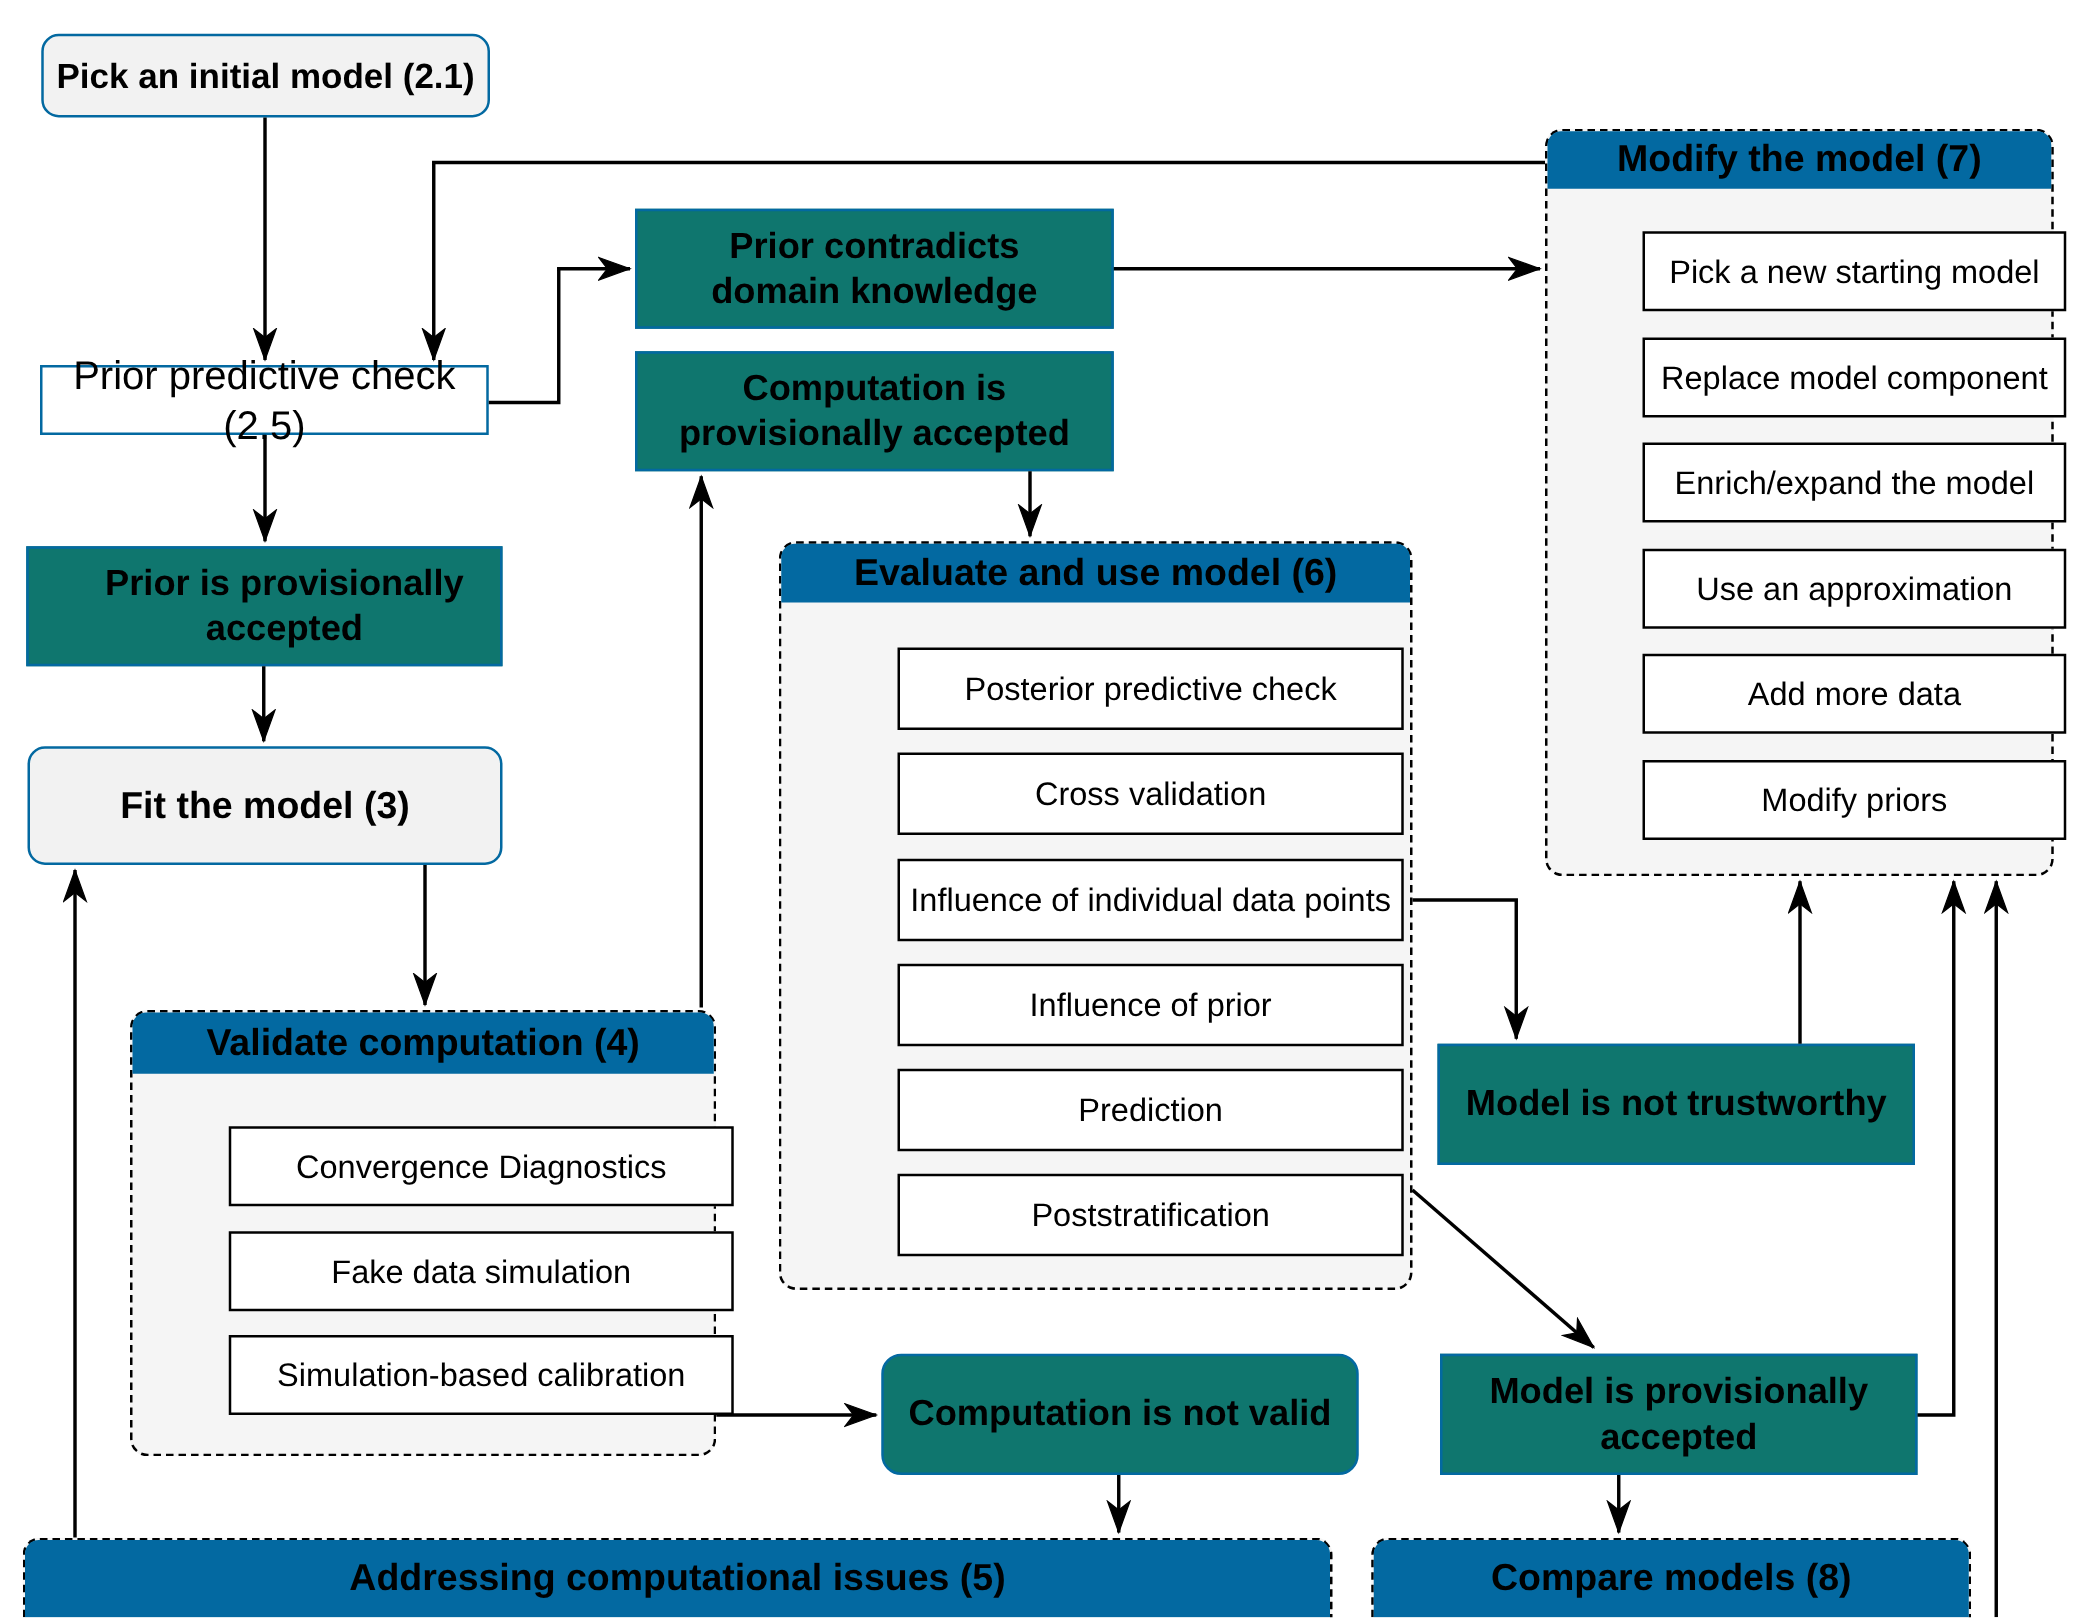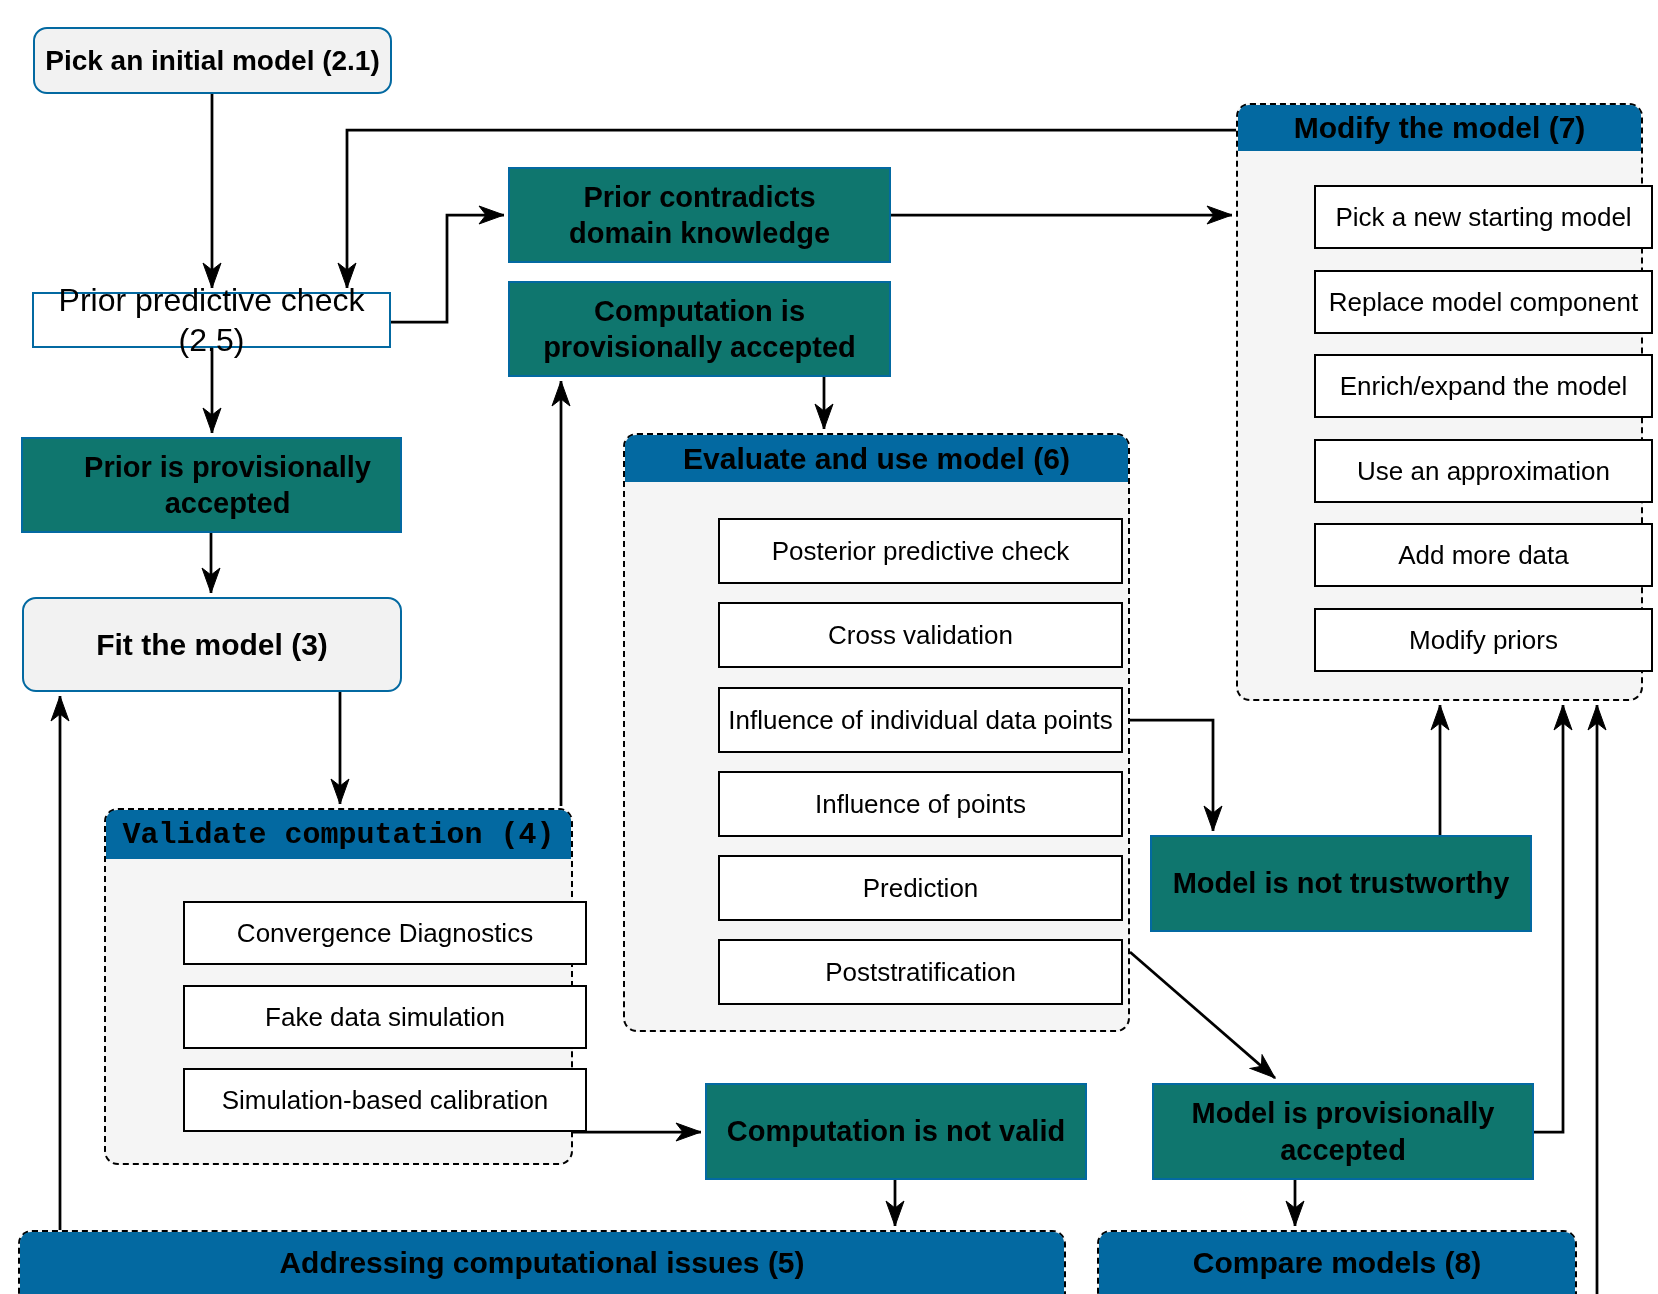--- a/index.html
+++ b/index.html
@@ -30,32 +30,32 @@
     font-size:26px;text-align:center;margin-left:44px;
   }
   #wires{position:absolute;left:0;top:0;pointer-events:none;}
 </style>
 </head>
 <body>
 
 <div id="canvas">
 
   <div class="container" style="left:104px;top:808px;width:469px;height:357px;">
-    <div class="band" style="height:49px;font-family:Liberation Mono, monospace;">Validate computation (4)</div>
+    <div class="band" style="height:49px;">Validate computation (4)</div>
     <div class="item" style="left:33px;top:91px;width:404px;height:64px;">Convergence Diagnostics</div>
     <div class="item" style="left:33px;top:175px;width:404px;height:64px;">Fake data simulation</div>
     <div class="item" style="left:33px;top:258px;width:404px;height:64px;">Simulation-based calibration</div>
   </div>
 
   <div class="container" style="left:623px;top:433px;width:507px;height:599px;">
     <div class="band" style="height:47px;">Evaluate and use model (6)</div>
     <div class="item" style="left:49px;top:83px;width:405px;height:66px;">Posterior predictive check</div>
     <div class="item" style="left:49px;top:167px;width:405px;height:66px;">Cross validation</div>
     <div class="item" style="left:49px;top:252px;width:405px;height:66px;">Influence of individual data points</div>
-    <div class="item" style="left:49px;top:336px;width:405px;height:66px;">Influence of points</div>
+    <div class="item" style="left:49px;top:336px;width:405px;height:66px;">Influence of prior</div>
     <div class="item" style="left:49px;top:420px;width:405px;height:66px;">Prediction</div>
     <div class="item" style="left:49px;top:504px;width:405px;height:66px;">Poststratification</div>
   </div>
 
   <div class="container" style="left:1236px;top:103px;width:407px;height:598px;">
     <div class="band" style="height:46px;">Modify the model (7)</div>
     <div class="item" style="left:32px;top:80px;width:339px;height:64px;">Pick a new starting model</div>
     <div class="item" style="left:32px;top:165px;width:339px;height:64px;">Replace model component</div>
     <div class="item" style="left:32px;top:249px;width:339px;height:64px;">Enrich/expand the model</div>
     <div class="item" style="left:32px;top:334px;width:339px;height:64px;">Use an approximation</div>
@@ -81,21 +81,21 @@
   <div class="node yellow" style="left:508px;top:281px;width:383px;height:96px;">Computation is
 provisionally accepted</div>
 
   <div class="node yellow" style="left:21px;top:437px;width:381px;height:96px;padding-left:32px;">Prior is provisionally
 accepted</div>
 
   <div class="node grey-round" style="left:22px;top:597px;width:380px;height:95px;font-size:30px;">Fit the model (3)</div>
 
   <div class="node yellow" style="left:1150px;top:835px;width:382px;height:97px;">Model is not trustworthy</div>
 
-  <div class="node yellow" style="left:705px;top:1083px;width:382px;height:97px;">Computation is not valid</div>
+  <div class="node yellow" style="left:705px;top:1083px;width:382px;height:97px;border-radius:16px;">Computation is not valid</div>
 
   <div class="node yellow" style="left:1152px;top:1083px;width:382px;height:97px;">Model is provisionally
 accepted</div>
 
   <svg id="wires" width="1658" height="1294" viewBox="0 0 1658 1294">
     <defs>
       <marker id="ah" markerUnits="userSpaceOnUse" markerWidth="28" markerHeight="22" refX="26" refY="10" orient="auto">
         <path d="M1,1 L26,10 L1,19 L8,10 Z" fill="#000" stroke="#000" stroke-width="1"></path>
       </marker>
     </defs>

